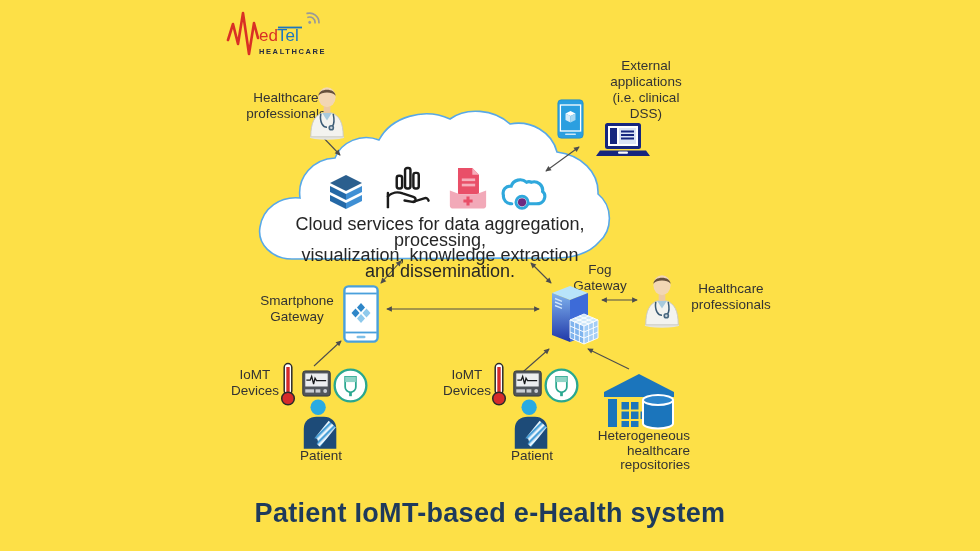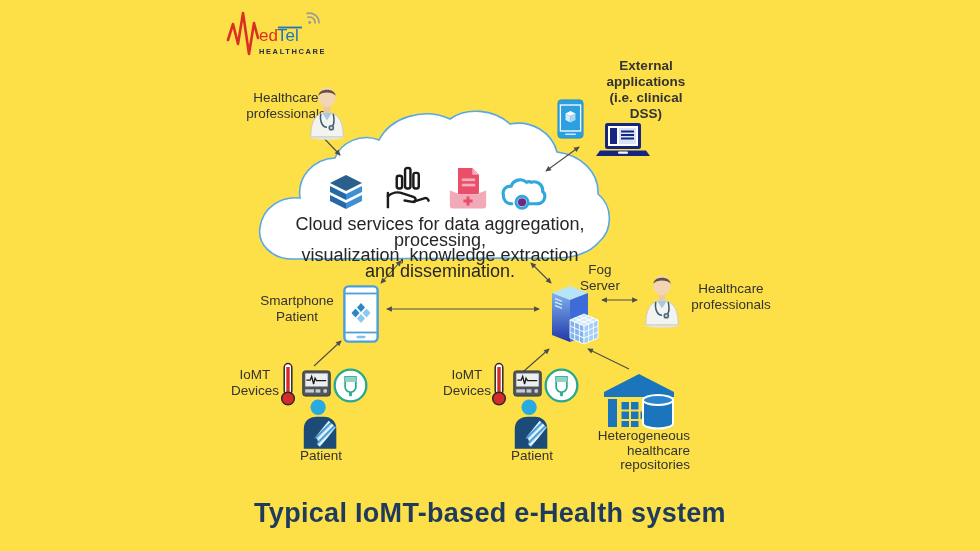--- a/index.html
+++ b/index.html
@@ -81,21 +81,21 @@
     <path d="M17 30 L22 38 L27 30 Z" fill="#a7cadd"></path>
     <rect x="18.5" y="23" width="7" height="7" fill="#ecc9a3"></rect>
     <ellipse cx="22" cy="13.5" rx="9" ry="10.5" fill="#f2d6b4"></ellipse>
     <path d="M13 12 C13 3.5 31 3.5 31 12 C27.5 7.5 16.5 7.5 13 12 Z" fill="#66513c"></path>
     <path d="M15.5 31 C14 40 18 45 22 45" fill="none" stroke="#3a5a74" stroke-width="1.6"></path>
     <path d="M28.5 31 C30 38 29.5 42 27.5 44" fill="none" stroke="#3a5a74" stroke-width="1.6"></path>
     <circle cx="26.5" cy="45.5" r="3" fill="#49687f"></circle>
     <circle cx="26.5" cy="45.5" r="1.3" fill="#cfd8df"></circle>
   </svg>
 
-  <div class="label" style="left:596px;top:58px;width:100px;font-weight:bold;">External
+  <div class="label" style="left:596px;top:58px;width:100px;">External
 applications
 (i.e. clinical
 DSS)</div>
   <svg class="icon" style="left:557px;top:99px;" width="27" height="40" viewBox="0 0 27 40">
     <rect x="0.8" y="0.8" width="25.4" height="38.4" rx="3.5" fill="#2b9fe0" stroke="#1d86c6" stroke-width="0.6"></rect>
     <rect x="3.4" y="6" width="20.2" height="26" fill="none" stroke="#ffffff" stroke-width="1.3"></rect>
     <polygon points="13.5,12 18.5,14.5 13.5,17 8.5,14.5" fill="#ffffff"></polygon>
     <polygon points="8.5,14.5 13.5,17 13.5,23.5 8.5,21" fill="#d6ecfa"></polygon>
     <polygon points="18.5,14.5 13.5,17 13.5,23.5 18.5,21" fill="#a8d8f2"></polygon>
     <rect x="8" y="34.5" width="11" height="1.6" rx="0.8" fill="#cfe9f8"></rect>
@@ -139,36 +139,36 @@
   </svg>
   <svg class="icon" style="left:500px;top:173px;" width="47" height="38" viewBox="0 0 48 38">
     <path d="M12 31 C6.5 31 3 27 3.5 22.5 C2 17 6 12.5 11.5 13 C13.5 6.5 22 4.5 27 9 C28.2 8.5 30.5 8.3 32 9 C38 7 44.5 12 43.5 18.5 C47 21 46.5 27.5 42 30 C40.5 30.8 38.5 31 37 31 L29.5 31" fill="none" stroke="#2fa8dc" stroke-width="3.2" stroke-linecap="round"></path>
     <circle cx="22.5" cy="29.5" r="6.2" fill="#ffffff" stroke="#2fa8dc" stroke-width="3"></circle>
     <circle cx="22.5" cy="29.5" r="4.2" fill="#6d2a80"></circle>
   </svg>
   <div class="caption" style="left:285px;top:217px;width:310px;">Cloud services for data aggregation, processing,
 visualization, knowledge extraction and dissemination.</div>
 
   <div class="label" style="left:256px;top:293px;width:82px;">Smartphone
-Patient</div>
+Gateway</div>
   <svg class="icon" style="left:343px;top:285px;" width="36" height="58" viewBox="0 0 36 58">
     <rect x="1.4" y="1.4" width="33.2" height="55.2" rx="4" fill="#ffffff" stroke="#4aa0dc" stroke-width="2.4"></rect>
     <line x1="2.2" y1="8.5" x2="33.8" y2="8.5" stroke="#4aa0dc" stroke-width="1.8"></line>
     <line x1="2.2" y1="47.5" x2="33.8" y2="47.5" stroke="#4aa0dc" stroke-width="1.8"></line>
     <rect x="13.5" y="50.7" width="9" height="2.6" rx="1.3" fill="#7fc0e8"></rect>
     <g>
       <polygon points="18,18 22,22.5 18,27 14,22.5" fill="#2e86c8"></polygon>
       <polygon points="23.5,23.5 27.5,28 23.5,32.5 19.5,28" fill="#8ec9ec"></polygon>
       <polygon points="18,29 22,33.5 18,38 14,33.5" fill="#8ec9ec"></polygon>
       <polygon points="12.5,23.5 16.5,28 12.5,32.5 8.5,28" fill="#2e86c8"></polygon>
     </g>
   </svg>
 
   <div class="label" style="left:570px;top:262px;width:60px;">Fog
-Server</div>
+Gateway</div>
   <svg class="icon" style="left:543px;top:284px;" width="58" height="64" viewBox="0 0 58 64">
     <defs>
       <linearGradient id="fgrad" x1="0" y1="0" x2="0" y2="1">
         <stop offset="0" stop-color="#7fb2ee"></stop>
         <stop offset="1" stop-color="#2038a8"></stop>
       </linearGradient>
     </defs>
     <polygon points="9,9 27,2 45,9 27,16" fill="#b8e4fa"></polygon>
     <polygon points="9,9 27,16 27,58 9,51" fill="url(#fgrad)"></polygon>
     <polygon points="27,16 45,9 45,51 27,58" fill="#3d6bd8"></polygon>
@@ -289,15 +289,15 @@
     <rect x="40.5" y="40.5" width="7.5" height="7.5" fill="#1b75bc"></rect>
     <rect x="21.5" y="50" width="7.5" height="6" fill="#1b75bc"></rect>
     <rect x="31" y="50" width="7.5" height="6" fill="#1b75bc"></rect>
     <path d="M43 29 V52.5 A15 5 0 0 0 73 52.5 V29" fill="#1b75bc" stroke="#ffffff" stroke-width="2"></path>
     <ellipse cx="58" cy="29" rx="15" ry="5" fill="#2b85cc" stroke="#ffffff" stroke-width="2"></ellipse>
   </svg>
   <div class="label" style="left:586px;top:429px;width:104px;line-height:14.5px;text-align:right;">Heterogeneous
 healthcare
 repositories</div>
 
-  <div class="title">Typical IoMT-based e-Health system</div>
+  <div class="title">Patient IoMT-based e-Health system</div>
 
 </div>
 
 </body></html>

